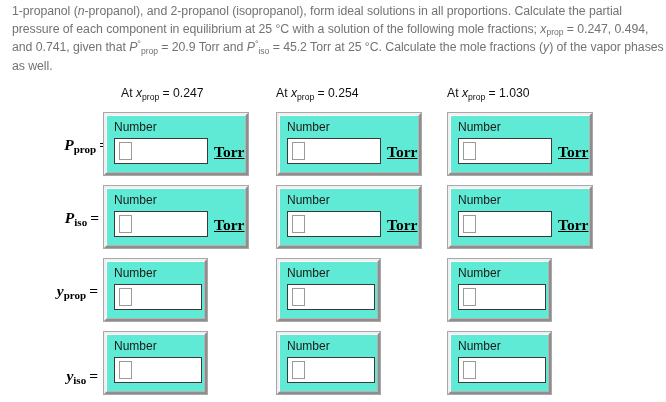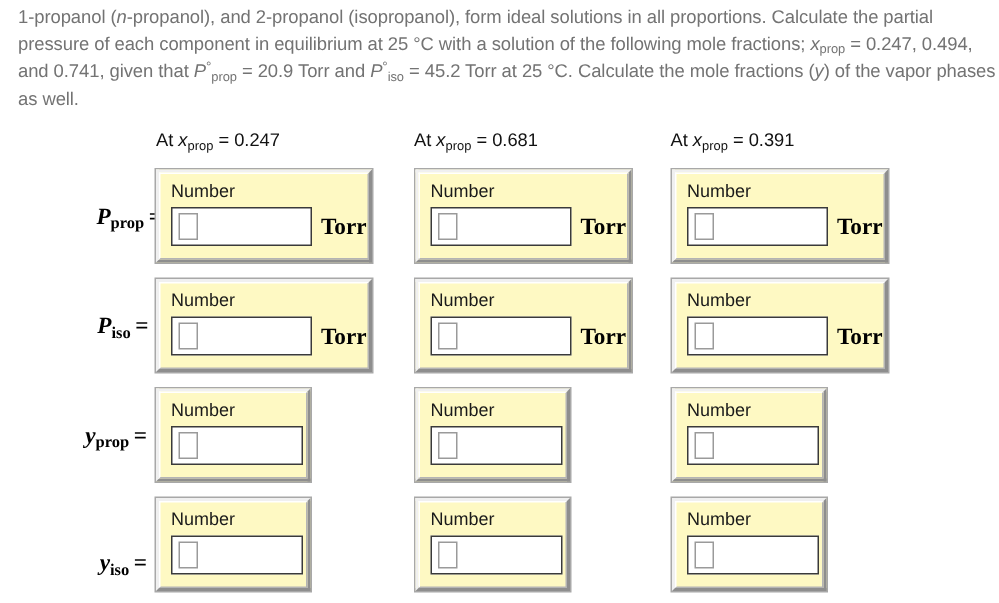--- a/index.html
+++ b/index.html
@@ -52,21 +52,21 @@
     white-space: nowrap;
   }
   .col-header .it { font-style: italic; }
   .col-header sub {
     font-size: 8.6px;
     vertical-align: baseline;
     position: relative;
     top: 2.6px;
     font-style: normal;
   }
-  #col-header-0 { left: 104px; }
+  #col-header-0 { left: 121px; }
   #col-header-1 { left: 276px; }
   #col-header-2 { left: 447px; }
 
   
   .row-label {
     position: absolute;
     right: 0;
     width: 100px;
     text-align: right;
     font-family: "Liberation Serif", serif;
@@ -86,21 +86,21 @@
   }
   .row-label .eq {
     font-style: normal;
     font-weight: bold;
     margin-left: 3px;
   }
 
   
   .field-group {
     position: absolute;
-    background: #fef9c3;
+    background: #5eead4;
     border: 2px solid;
     border-color: #f0f0f0 #8e8e8e #8e8e8e #f0f0f0;
     box-shadow: 0 0 0 1px #a8a8a8;
     box-sizing: border-box;
     padding: 0;
   }
   .field-group-inner {
     position: absolute;
     left: 0; top: 0; right: 0; bottom: 0;
     border: 1px solid;
@@ -136,32 +136,33 @@
     background: #ffffff;
     box-sizing: border-box;
   }
   .field-unit {
     position: absolute;
     font-family: "Liberation Serif", serif;
     font-weight: bold;
     font-size: 15.5px;
     color: #000000;
     white-space: nowrap;
+    text-decoration: underline;
   }
 </style>
 </head>
 <body>
 
 <div id="problem-statement"><span>1-propanol (</span><span class="it">n</span><span>-propanol), and 2-propanol (isopropanol), form ideal solutions in all proportions. Calculate the partial pressure of each component in equilibrium at 25 °C with a solution of the following mole fractions; </span><span class="it">x</span><sub>prop</sub><span> = 0.247, 0.494, and 0.741, given that </span><span class="it">P</span><sup>°</sup><sub>prop</sub><span> = 20.9 Torr and </span><span class="it">P</span><sup>°</sup><sub>iso</sub><span> = 45.2 Torr at 25 °C. Calculate the mole fractions (</span><span class="it">y</span><span>) of the vapor phases as well.</span></div>
 
 <div class="col-header" id="col-header-0"><span>At </span><span class="it">x</span><sub>prop</sub><span> = </span><span>0.247</span></div>
 
-<div class="col-header" id="col-header-1"><span>At </span><span class="it">x</span><sub>prop</sub><span> = </span><span>0.681</span></div>
-
-<div class="col-header" id="col-header-2"><span>At </span><span class="it">x</span><sub>prop</sub><span> = </span><span>0.391</span></div>
+<div class="col-header" id="col-header-1"><span>At </span><span class="it">x</span><sub>prop</sub><span> = </span><span>0.254</span></div>
+
+<div class="col-header" id="col-header-2"><span>At </span><span class="it">x</span><sub>prop</sub><span> = </span><span>1.030</span></div>
 
 <div id="grid-container"></div>
 
 <div class="row-label" style="top: 136px; left: 10px; width: 98px;"><span class="v">P</span><sub>prop</sub><span class="eq">=</span></div>
 <div class="field-group" style="left: 104px; top: 113px; width: 144px; height: 62px;">
     <div class="field-group-inner">
       <div class="field-label">Number</div>
       <div class="field-input" title="" style="width: 94px;">
         <div class="field-caret"></div>
       </div>

